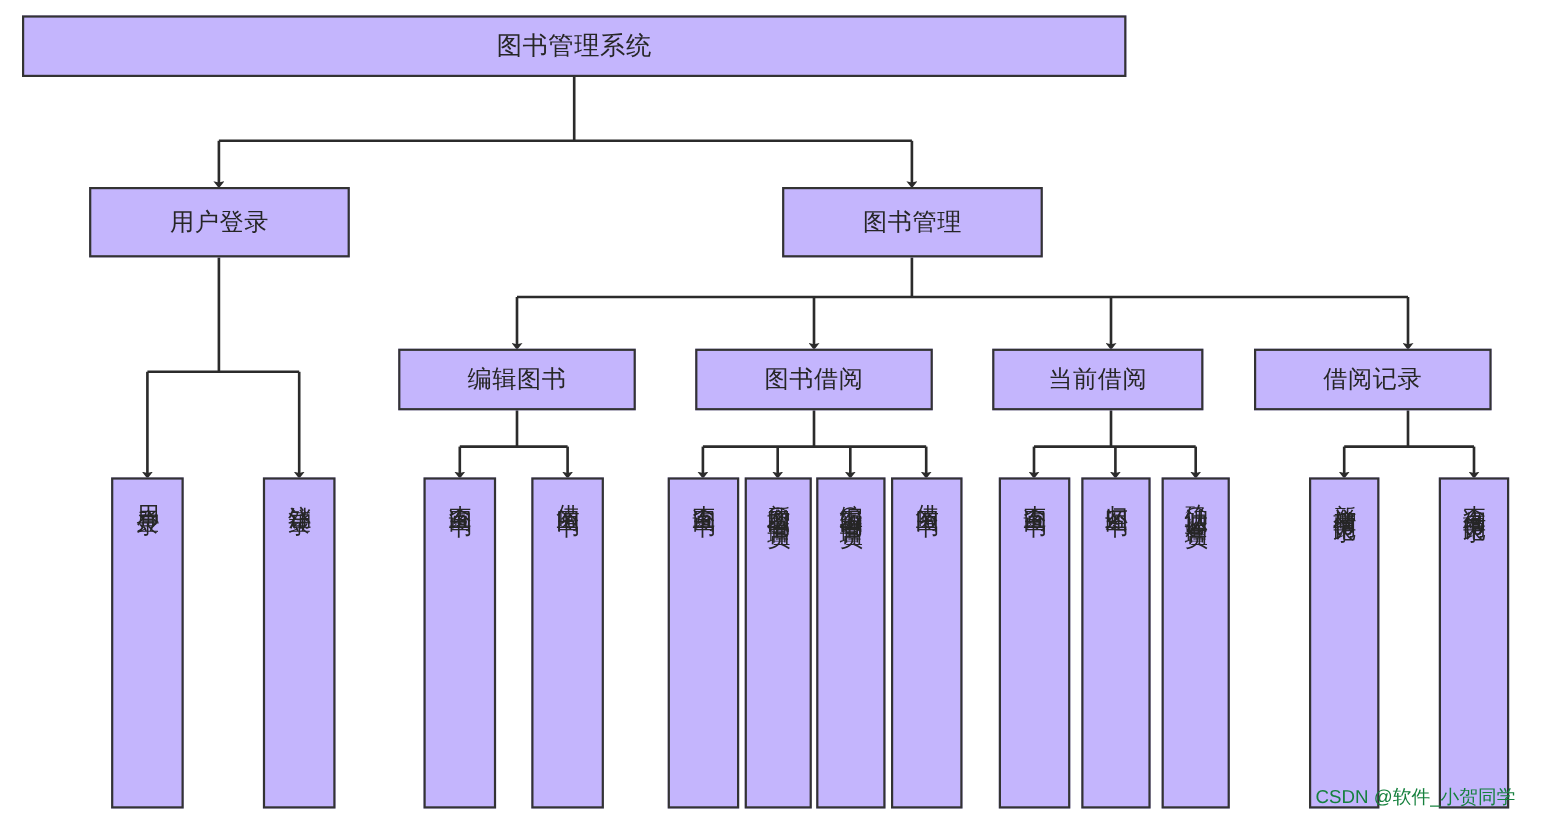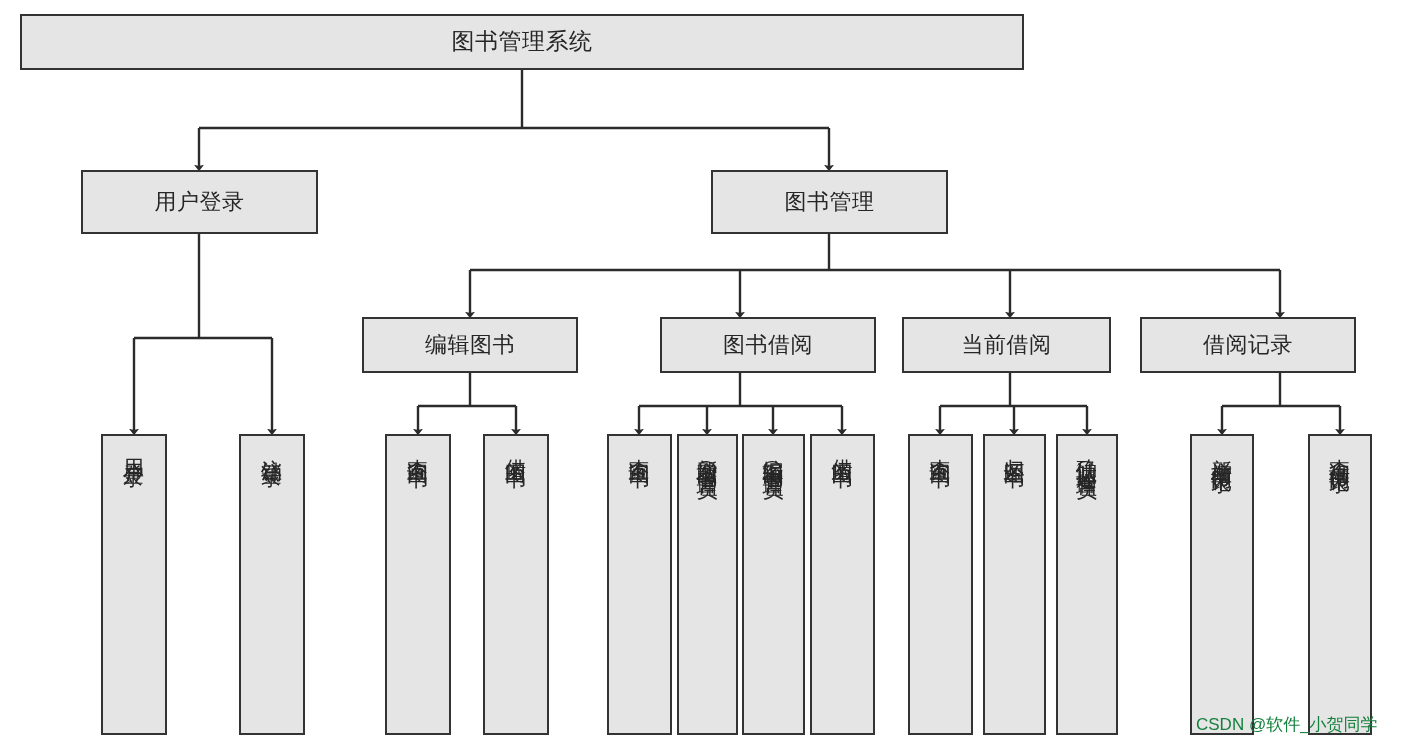--- a/index.html
+++ b/index.html
@@ -22,21 +22,21 @@
     position: absolute;
     left: 0;
     top: 0;
     width: 1405px;
     height: 747px;
     pointer-events: none;
   }
   .node {
     position: absolute;
     box-sizing: border-box;
-    background: #e5e5e5;
+    background: #c4b5fd;
     border: 2px solid #333333;
     display: flex;
     align-items: center;
     justify-content: center;
     color: #262626;
     z-index: 2;
   }
   .node .label {
     display: block;
     text-align: center;
@@ -139,24 +139,24 @@
   <div class="node h" style="left:81px; top:170px; width:237px; height:64px;">
     <span class="label">用户登录</span>
   </div>
   <div class="node h" style="left:711px; top:170px; width:237px; height:64px;">
     <span class="label">图书管理</span>
   </div>
 
   <div class="node h" style="left:362px; top:317px; width:216px; height:56px;">
     <span class="label">编辑图书</span>
   </div>
-  <div class="node h" style="left:660px; top:317px; width:216px; height:56px;">
+  <div class="node h" style="left:632px; top:317px; width:216px; height:56px;">
     <span class="label">图书借阅</span>
   </div>
-  <div class="node h" style="left:902px; top:317px; width:209px; height:56px;">
+  <div class="node h" style="left:902px; top:317px; width:192px; height:56px;">
     <span class="label">当前借阅</span>
   </div>
   <div class="node h" style="left:1140px; top:317px; width:216px; height:56px;">
     <span class="label">借阅记录</span>
   </div>
 
   <div class="node v" style="left:101px; top:434px; width:66px; height:301px;">
     <span class="label">用户登录</span>
   </div>
   <div class="node v" style="left:239px; top:434px; width:66px; height:301px;">

